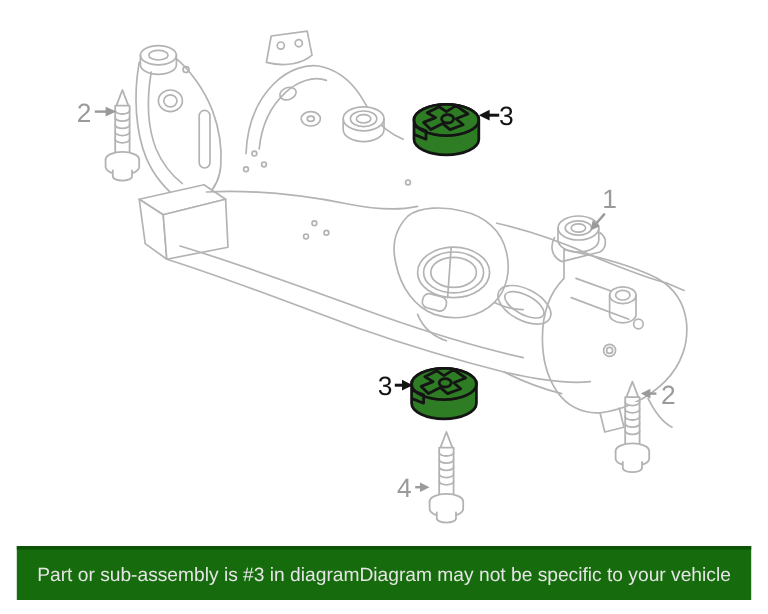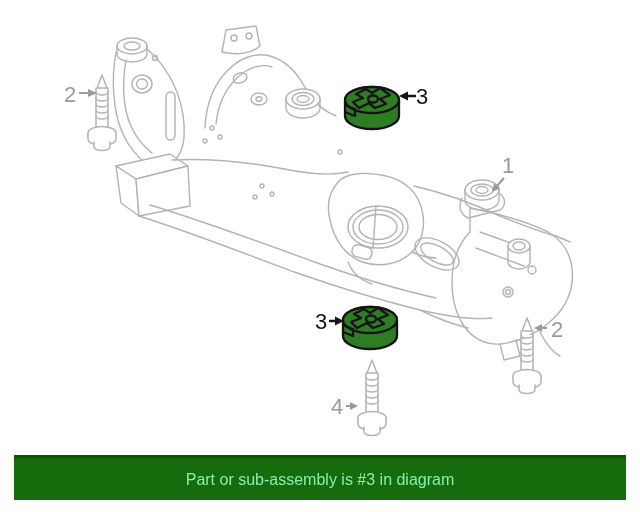--- a/index.html
+++ b/index.html
@@ -15,21 +15,21 @@
   .callout-gray{fill:#9a9a9a;font-size:22px;}
   .callout-black{fill:#141414;font-size:22px;}
   .arrow-gray{stroke:#9a9a9a;stroke-width:2;}
   .arrowhead-gray{fill:#9a9a9a;stroke:none;}
   .arrow-black{stroke:#141414;stroke-width:2.5;}
   .arrowhead-black{fill:#141414;stroke:none;}
   .banner{
     position:absolute;left:14px;top:455px;width:612px;height:45px;
     background:#166b0c;border-top:3px solid #0c5306;box-sizing:border-box;
     display:flex;flex-direction:row;justify-content:center;align-items:center;
-    color:#86efac;font-size:16px;line-height:19px;text-align:center;
+    color:#e5e5e5;font-size:16px;line-height:19px;text-align:center;
   }
 </style>
 </head>
 <body>
 
 <div class="stage">
   <svg width="640" height="512" viewBox="0 0 640 512">
 
     <g>
 
@@ -195,14 +195,15 @@
 
     <g>
       <text class="callout-black" x="321" y="329" text-anchor="middle">3</text>
       <line class="arrow-black" x1="329" y1="321" x2="336" y2="321"></line>
       <polygon class="arrowhead-black" points="344,321 335,316.5 335,325.5"></polygon>
     </g>
   </svg>
 
   <div class="banner">
     <div>Part or sub-assembly is #3 in diagram</div>
+    <div>Diagram may not be specific to your vehicle</div>
   </div>
 </div>
 
 </body></html>

